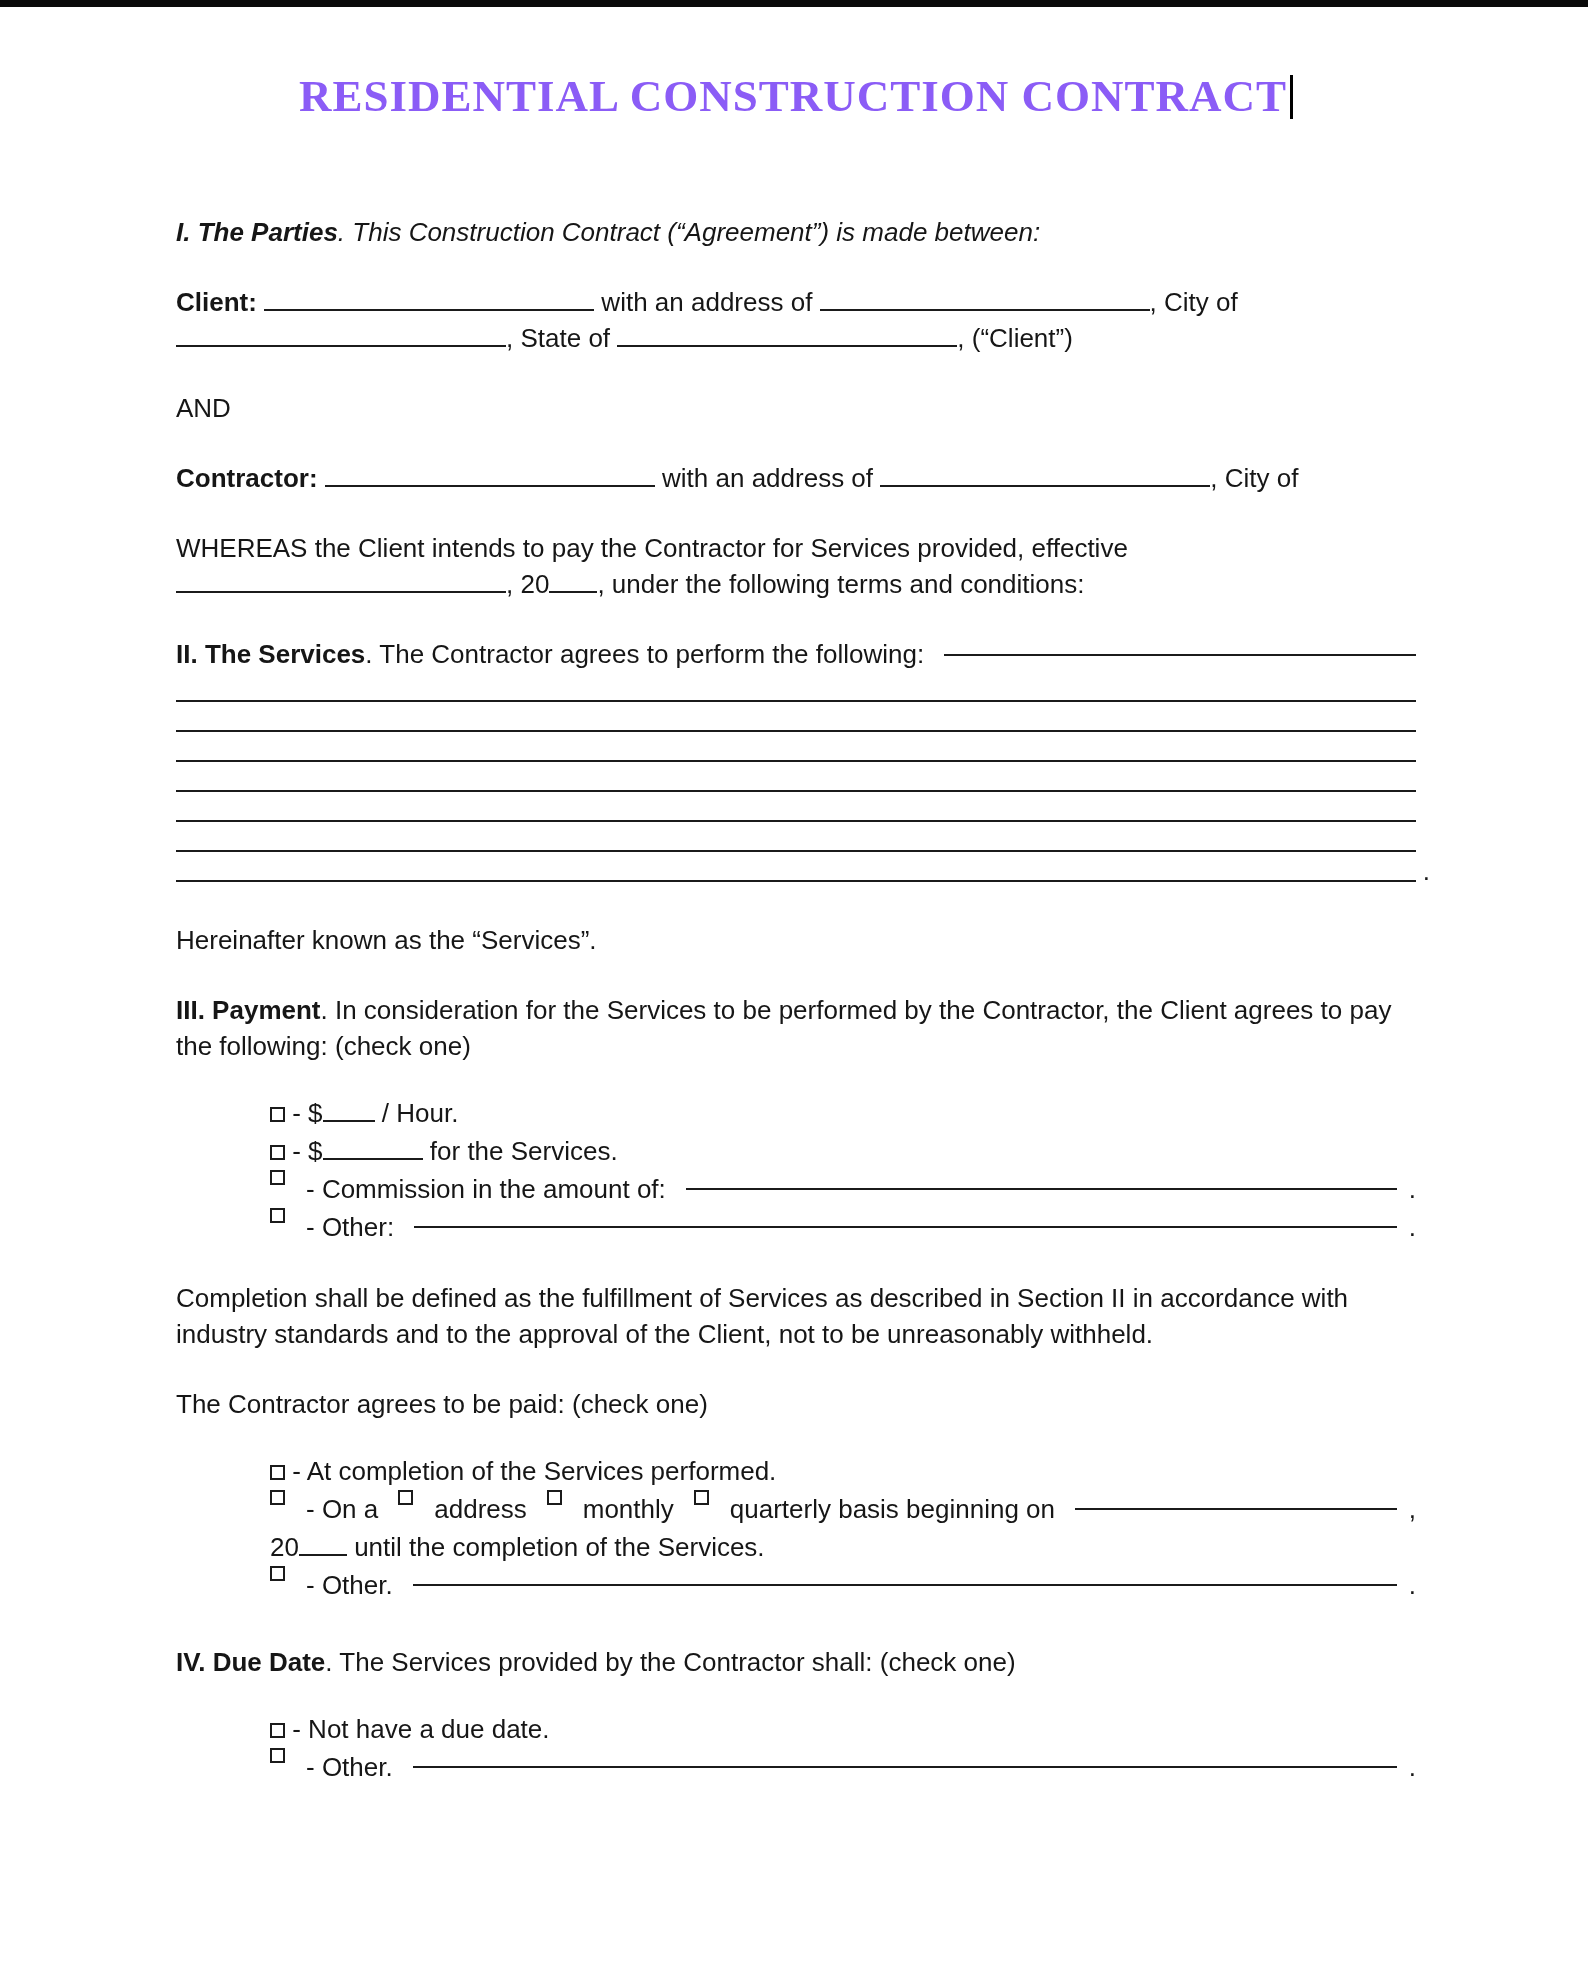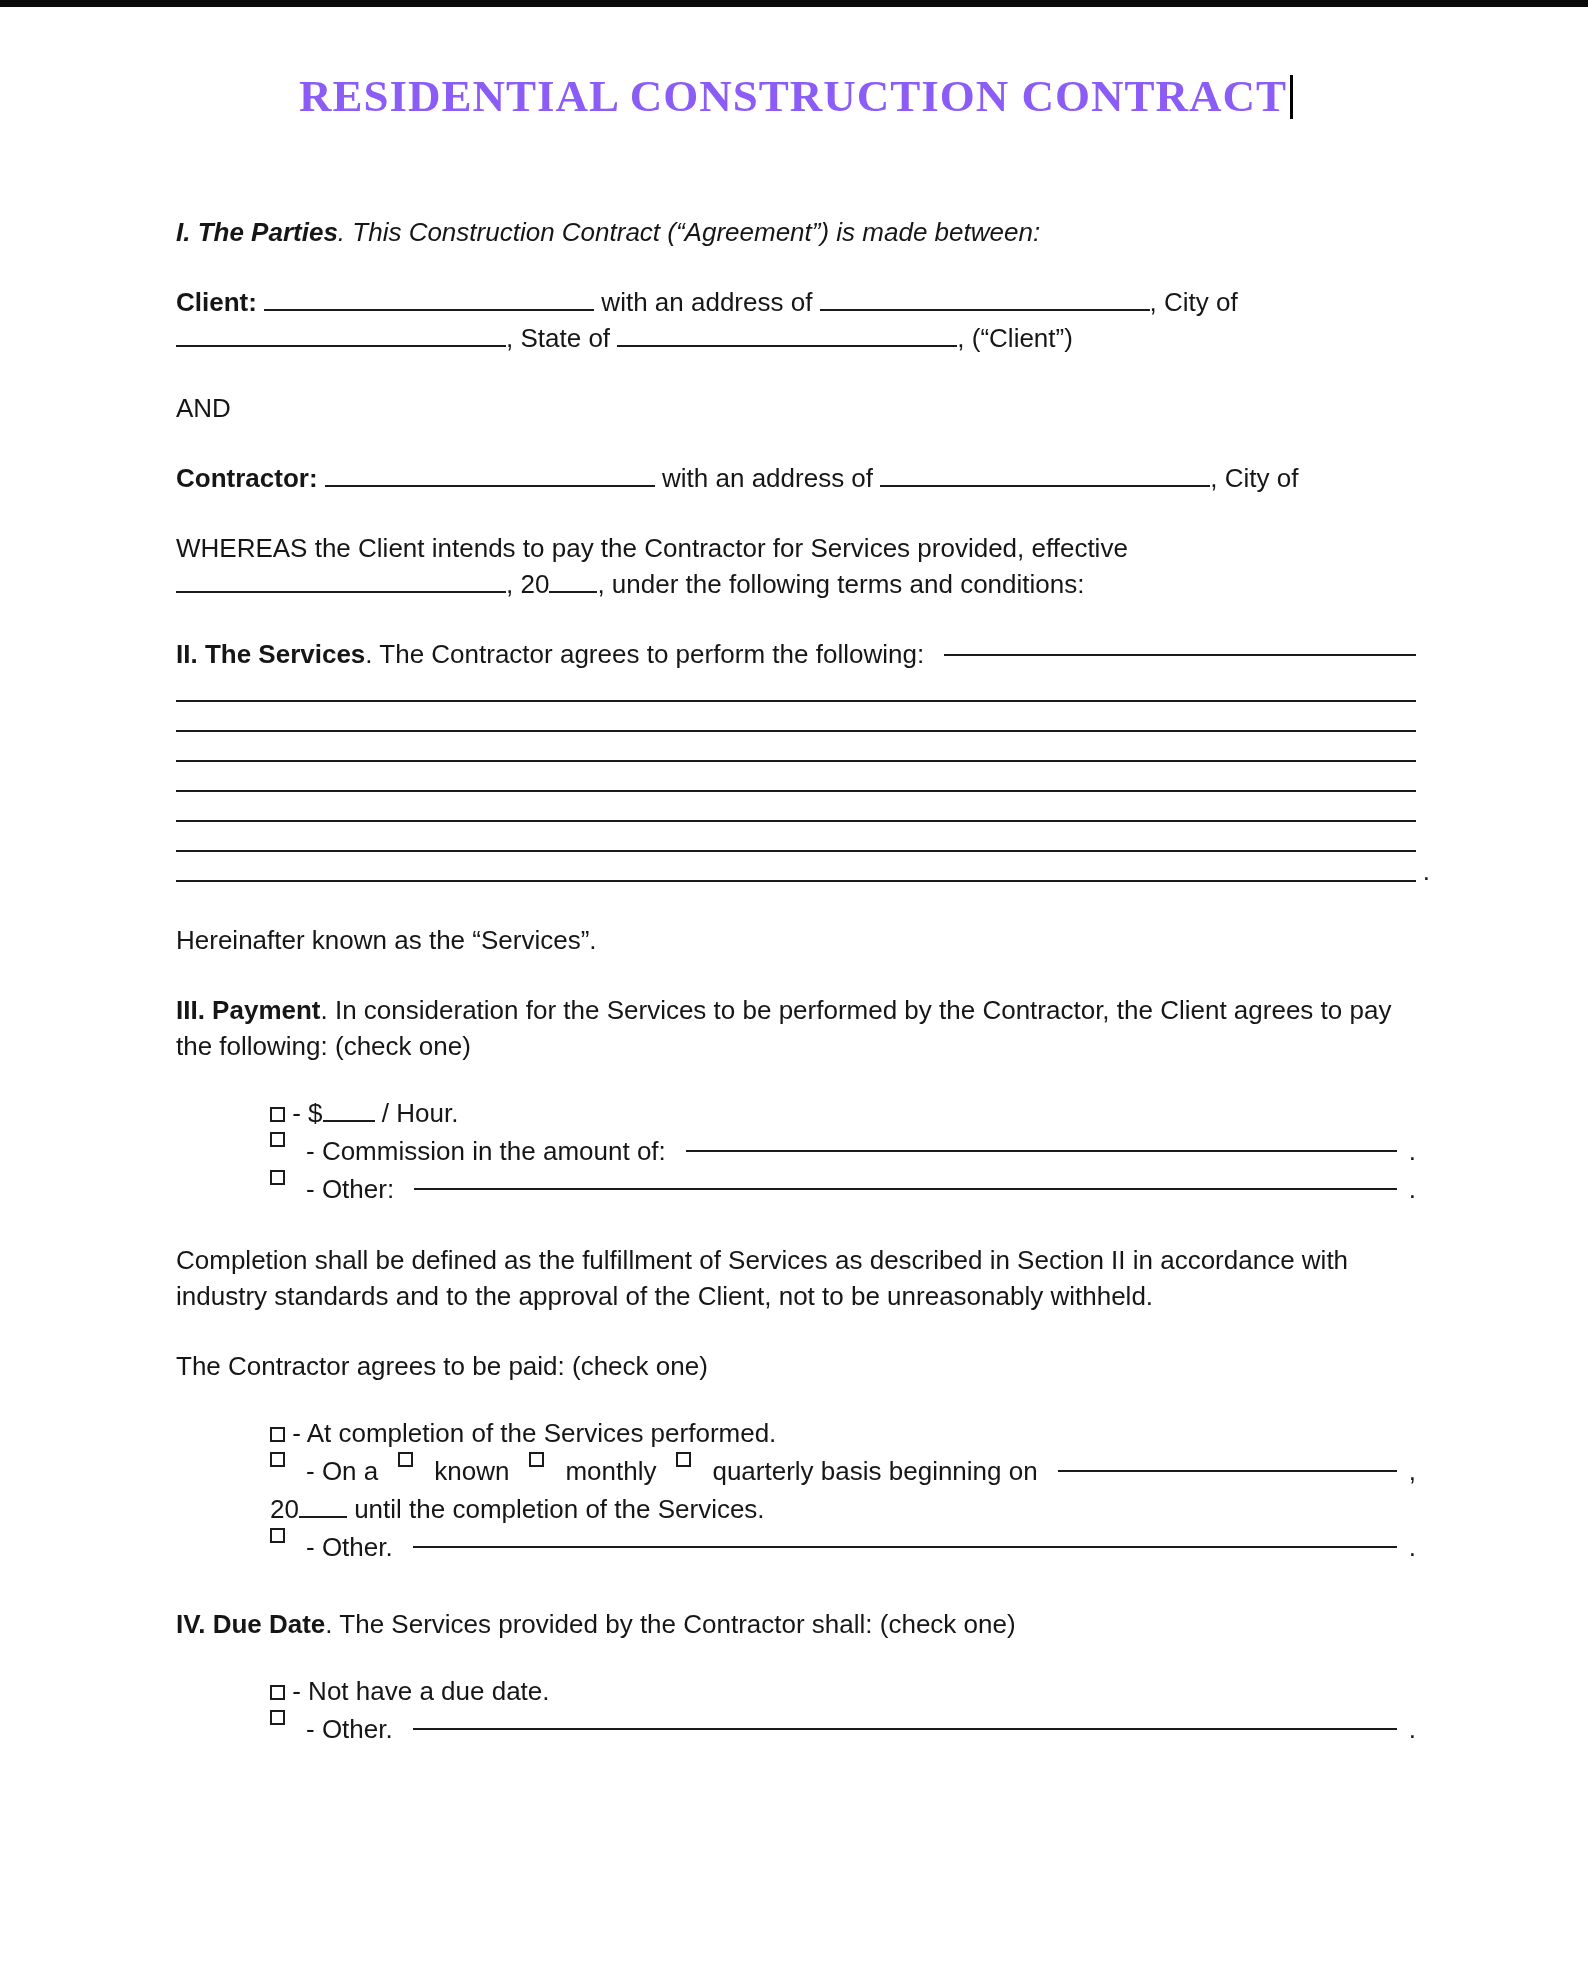--- a/index.html
+++ b/index.html
@@ -151,20 +151,25 @@
 
     <div>
       <div class="line mt"><span class="b">III. Payment</span><span>. In consideration for the Services to be performed by the Contractor, the Client agrees to pay the following: (check one)</span></div>
 
       <div class="items">
         <div class="item">
           <span class="cb"></span>
           <span>- $</span><span class="blank w52"></span>
           <span>/ Hour.</span>
         </div>
+        <div class="item">
+          <span class="cb"></span>
+          <span>- $</span><span class="blank w100"></span>
+          <span>for the Services.</span>
+        </div>
         <div class="item fline">
           <span class="cb"></span>
           <span class="txt sp">- Commission in the amount of:</span>
           <span class="grow"></span>
           <span class="txt">.</span>
         </div>
         <div class="item fline">
           <span class="cb"></span>
           <span class="txt sp">- Other:</span>
           <span class="grow"></span>
@@ -178,21 +183,21 @@
 
       <div class="items">
         <div class="item">
           <span class="cb"></span>
           <span>- At completion of the Services performed.</span>
         </div>
         <div class="item fline">
           <span class="cb"></span>
           <span class="txt sp">- On a</span>
           <span class="cb"></span>
-          <span class="txt sp">known</span>
+          <span class="txt sp">address</span>
           <span class="cb"></span>
           <span class="txt sp">monthly</span>
           <span class="cb"></span>
           <span class="txt sp">quarterly basis beginning on</span>
           <span class="grow"></span>
           <span class="txt">,</span>
         </div>
         <div class="item">
           <span>20</span><span class="blank w48"></span>
           <span>until the completion of the Services.</span>

